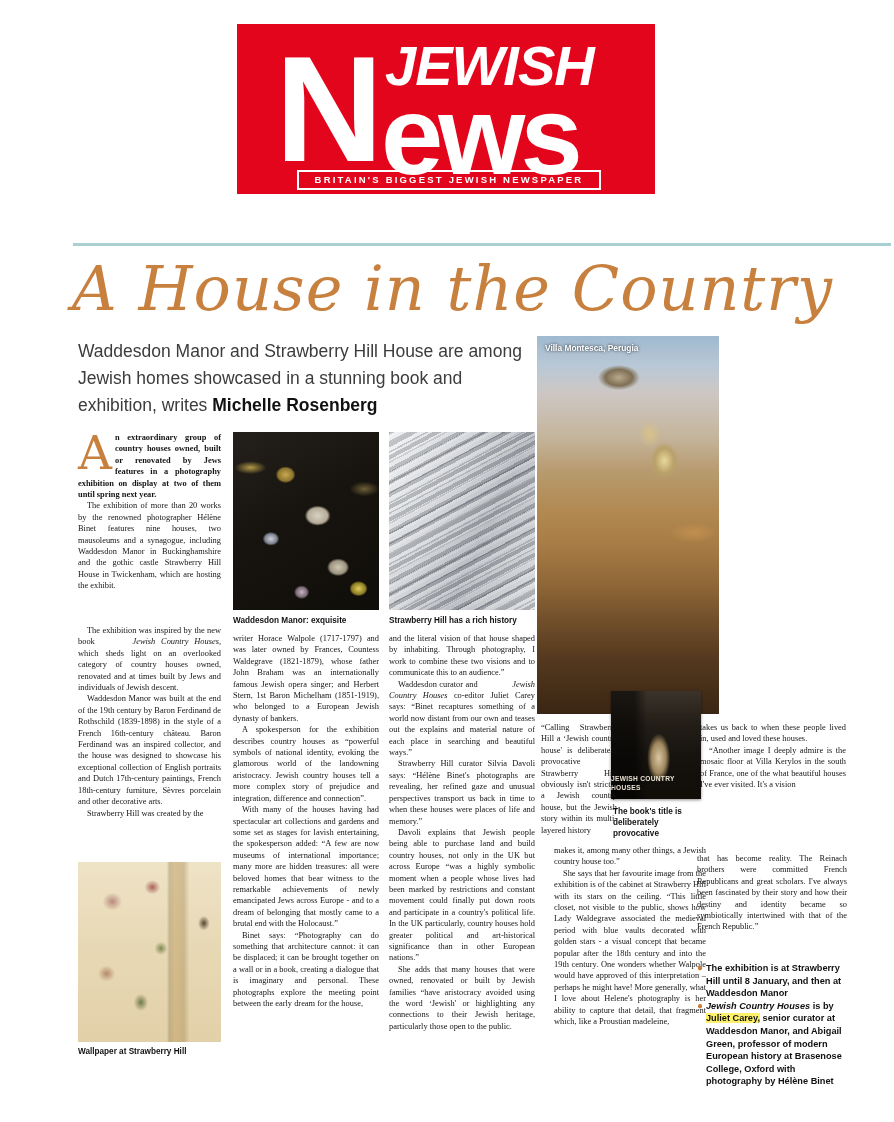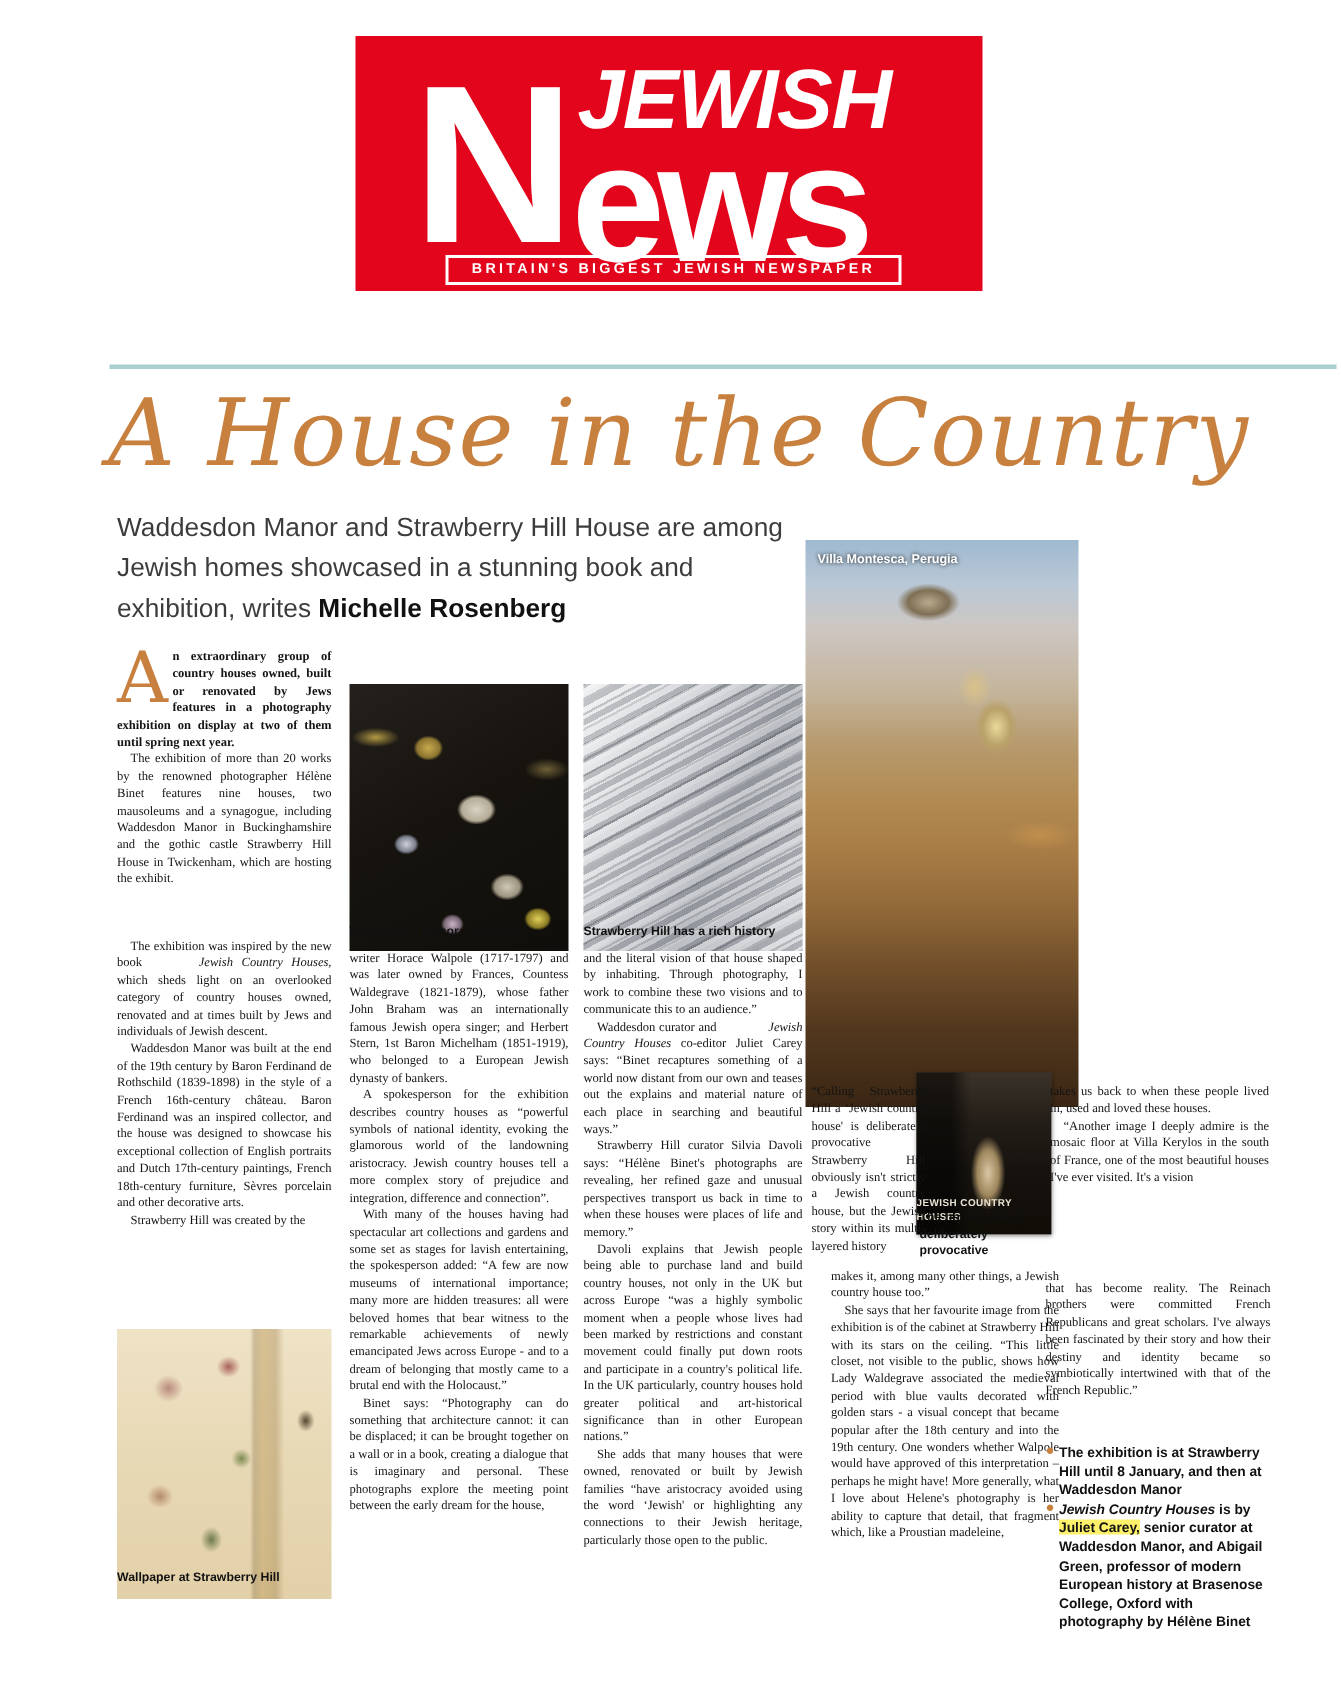--- a/index.html
+++ b/index.html
@@ -104,21 +104,21 @@
     font-family:"DejaVu Serif", serif;
     font-size:47px;
     line-height:38px;
     padding:2px 3px 0 0;
     color:#c8803f;
     font-weight:normal;
   }
   .lead{font-weight:bold;}
 
   
-  .photo{position:absolute;overflow:hidden;margin-top:24px;}
+  .photo{position:absolute;overflow:hidden;}
   .cap{
     position:absolute;
     font-family:"Liberation Sans", sans-serif;
     font-weight:bold;
     font-size:8.2px;
     line-height:11px;
     color:#111;
   }
   .cap-on{
     position:absolute;
@@ -275,21 +275,21 @@
   <div class="col" id="col4a">
     <p class="noind">“Calling Strawberry Hill a ‘Jewish country house' is deliberately provocative - Strawberry Hill obviously isn't strictly a Jewish country house, but the Jewish story within its multi-layered history</p>
   </div>
   <div class="col" id="col4b">
     <p class="noind">makes it, among many other things, a Jewish country house too.”</p>
     <p>She says that her favourite image from the exhibition is of the cabinet at Strawberry Hill with its stars on the ceiling. “This little closet, not visible to the public, shows how Lady Waldegrave associated the medieval period with blue vaults decorated with golden stars - a visual concept that became popular after the 18th century and into the 19th century. One wonders whether Walpole would have approved of this interpretation – perhaps he might have! More generally, what I love about Helene's photography is her ability to capture that detail, that fragment which, like a Proustian madeleine,</p>
   </div>
 
   <div class="col" id="col5a">
     <p class="noind">takes us back to when these people lived in, used and loved these houses.</p>
-    <p>“Another image I deeply admire is the mosaic floor at Villa Kerylos in the south of France, one of the most beautiful houses I've ever visited. It's a vision</p>
+    <p>“Another image I deeply admire is the mosaic floor at Villa Kerylos in the south of France, one of the what beautiful houses I've ever visited. It's a vision</p>
   </div>
   <div class="col" id="col5b">
     <p class="noind">that has become reality. The Reinach brothers were committed French Republicans and great scholars. I've always been fascinated by their story and how their destiny and identity became so symbiotically intertwined with that of the French Republic.”</p>
   </div>
 
   <div class="infobox">
     <p><span class="bullet">●</span><span>The exhibition is at Strawberry Hill until 8 January, and then at Waddesdon Manor</span></p>
     <p><span class="bullet">●</span><i>Jewish Country Houses</i><span> is by </span><span class="hl">Juliet Carey,</span><span> senior curator at Waddesdon Manor, and Abigail Green, professor of modern European history at Brasenose College, Oxford with photography by Hélène Binet</span></p>
   </div>
 

